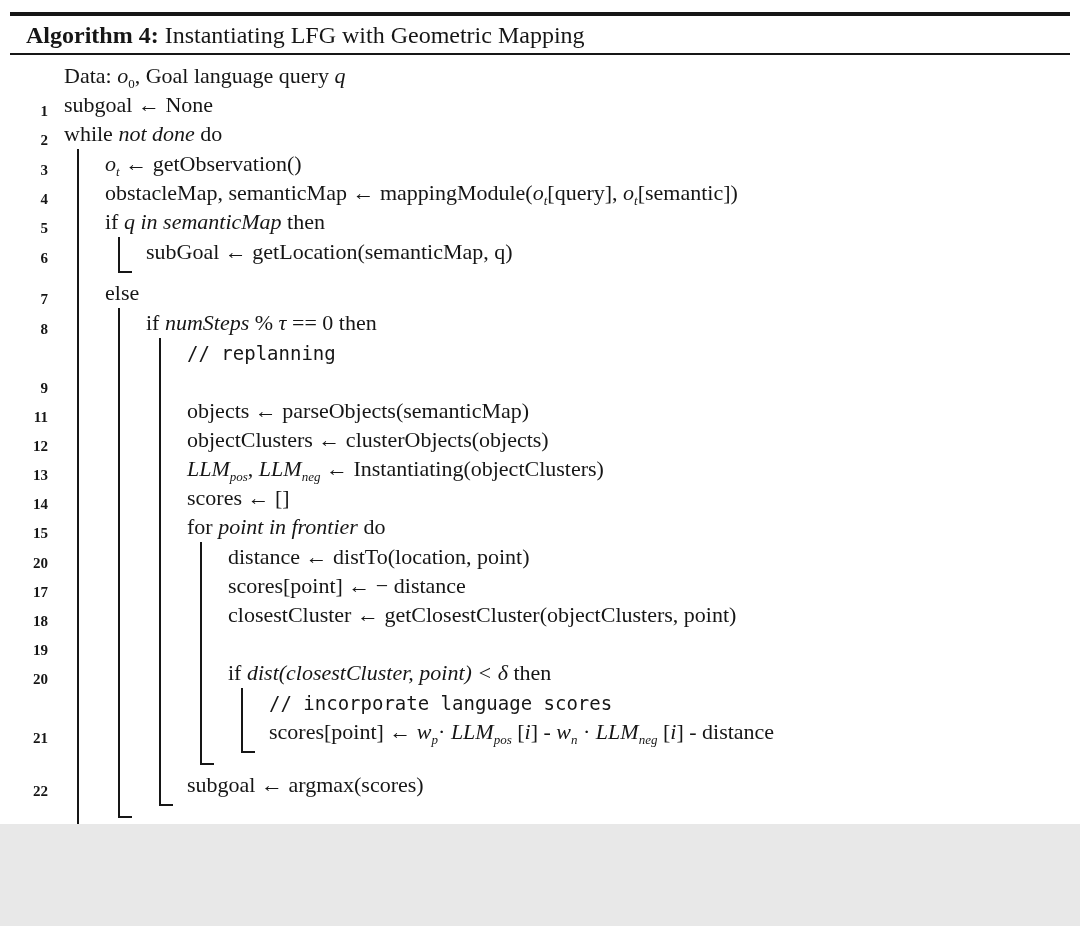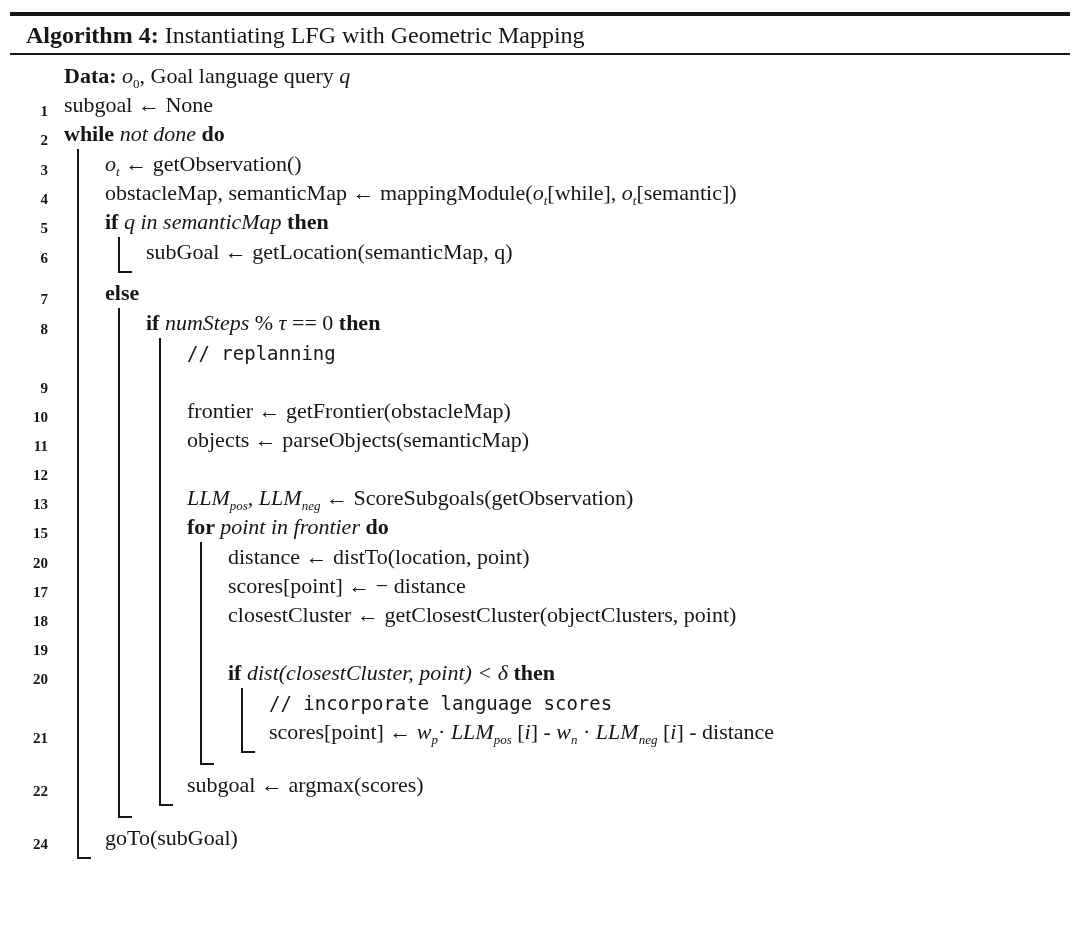--- a/index.html
+++ b/index.html
@@ -1,17 +1,17 @@
 <!DOCTYPE html>
 <html style="--text: #161616; --rule: #161616; --bg: #ffffff;"><head>
 <meta charset="utf-8">
 <style>
   html,body{margin:0;padding:0;background:#e8e8e8;}
   .page{
-    width:1080px;height:926px;background:var(--bg,#ffffff);
+    width:1080px;height:824px;background:var(--bg,#ffffff);
     color:var(--text,#161616);
     font-family:"Liberation Serif",serif;
     box-sizing:border-box;
     padding:12px 10px 12px 10px;
     overflow:hidden;
   }
   .rule-thick{height:4px;background:var(--rule,#161616);}
   .rule-thin{height:2px;background:var(--rule,#161616);}
   .algo-title{
     font-size:24px;
@@ -40,21 +40,21 @@
     margin-left:13px;
     padding-left:26px;
     margin-top:1px;
     margin-bottom:5px;
   }
   .foot{
     width:12px;height:5px;
     border-bottom:2px solid var(--rule,#161616);
     margin-left:-26px;
   }
-  .run-kw{font-weight:bold;}
+  .run-kw{font-weight:normal;}
   .run-it,.run-mi{font-style:italic;}
   .run-rm{font-style:normal;text-align:center;}
   .run-cm{font-family:"DejaVu Sans Mono",monospace;font-size:19px;margin-top:16px;}
   sub{font-size:13px;line-height:0;}
   sub.run-sub{font-style:italic;}
   sub.run-subrm{font-style:normal;}
 </style>
 </head>
 <body>
 
@@ -68,40 +68,40 @@
   <div class="algo-body">
 
     <div class="line"><span class="code"><span class="run-kw">Data: </span><span class="run-mi">o</span><sub class="run-subrm">0</sub><span class="run-rm">, Goal language query </span><span class="run-mi">q</span></span></div>
 
     <div class="line"><span class="lineno">1</span><span class="code"><span class="run-rm">subgoal ← None</span></span></div>
 
     <div class="line"><span class="lineno">2</span><span class="code"><span class="run-kw">while </span><span class="run-it">not done</span><span class="run-kw"> do</span></span></div>
 
     <div class="block">
       <div class="line"><span class="lineno">3</span><span class="code"><span class="run-mi">o</span><sub class="run-sub">t</sub><span class="run-rm"> ← getObservation()</span></span></div>
-      <div class="line"><span class="lineno">4</span><span class="code"><span class="run-rm">obstacleMap, semanticMap ← mappingModule(</span><span class="run-mi">o</span><sub class="run-sub">t</sub><span class="run-rm">[while], </span><span class="run-mi">o</span><sub class="run-sub">t</sub><span class="run-rm">[semantic])</span></span></div>
+      <div class="line"><span class="lineno">4</span><span class="code"><span class="run-rm">obstacleMap, semanticMap ← mappingModule(</span><span class="run-mi">o</span><sub class="run-sub">t</sub><span class="run-rm">[query], </span><span class="run-mi">o</span><sub class="run-sub">t</sub><span class="run-rm">[semantic])</span></span></div>
       <div class="line"><span class="lineno">5</span><span class="code"><span class="run-kw">if </span><span class="run-it">q in semanticMap</span><span class="run-kw"> then</span></span></div>
 
       <div class="block">
         <div class="line"><span class="lineno">6</span><span class="code"><span class="run-rm">subGoal ← getLocation(semanticMap, q)</span></span></div>
         <div class="foot"></div>
       </div>
 
       <div class="line"><span class="lineno">7</span><span class="code"><span class="run-kw">else</span></span></div>
 
       <div class="block">
         <div class="line"><span class="lineno">8</span><span class="code"><span class="run-kw">if </span><span class="run-it">numSteps</span><span class="run-rm"> % </span><span class="run-mi">τ</span><span class="run-rm"> == 0 </span><span class="run-kw">then</span></span></div>
 
         <div class="block">
           <div class="line"><span class="code"><span class="run-cm">// replanning</span></span></div>
           <div class="line"><span class="lineno">9</span></div>
-          <div class="line"><span class="lineno">10</span><span class="code"><span class="run-rm">frontier ← getFrontier(obstacleMap)</span></span></div>
           <div class="line"><span class="lineno">11</span><span class="code"><span class="run-rm">objects ← parseObjects(semanticMap)</span></span></div>
-          <div class="line"><span class="lineno">12</span></div>
-          <div class="line"><span class="lineno">13</span><span class="code"><span class="run-mi">LLM</span><sub class="run-sub">pos</sub><span class="run-rm">, </span><span class="run-mi">LLM</span><sub class="run-sub">neg</sub><span class="run-rm"> ← ScoreSubgoals(getObservation)</span></span></div>
+          <div class="line"><span class="lineno">12</span><span class="code"><span class="run-rm">objectClusters ← clusterObjects(objects)</span></span></div>
+          <div class="line"><span class="lineno">13</span><span class="code"><span class="run-mi">LLM</span><sub class="run-sub">pos</sub><span class="run-rm">, </span><span class="run-mi">LLM</span><sub class="run-sub">neg</sub><span class="run-rm"> ← Instantiating(objectClusters)</span></span></div>
+          <div class="line"><span class="lineno">14</span><span class="code"><span class="run-rm">scores ← []</span></span></div>
           <div class="line"><span class="lineno">15</span><span class="code"><span class="run-kw">for </span><span class="run-it">point in frontier</span><span class="run-kw"> do</span></span></div>
 
           <div class="block">
             <div class="line"><span class="lineno">20</span><span class="code"><span class="run-rm">distance ← distTo(location, point)</span></span></div>
             <div class="line"><span class="lineno">17</span><span class="code"><span class="run-rm">scores[point] ← − distance</span></span></div>
             <div class="line"><span class="lineno">18</span><span class="code"><span class="run-rm">closestCluster ← getClosestCluster(objectClusters, point)</span></span></div>
             <div class="line"><span class="lineno">19</span></div>
             <div class="line"><span class="lineno">20</span><span class="code"><span class="run-kw">if </span><span class="run-it">dist(closestCluster, point) &lt; </span><span class="run-mi">δ</span><span class="run-kw"> then</span></span></div>
 
             <div class="block">

